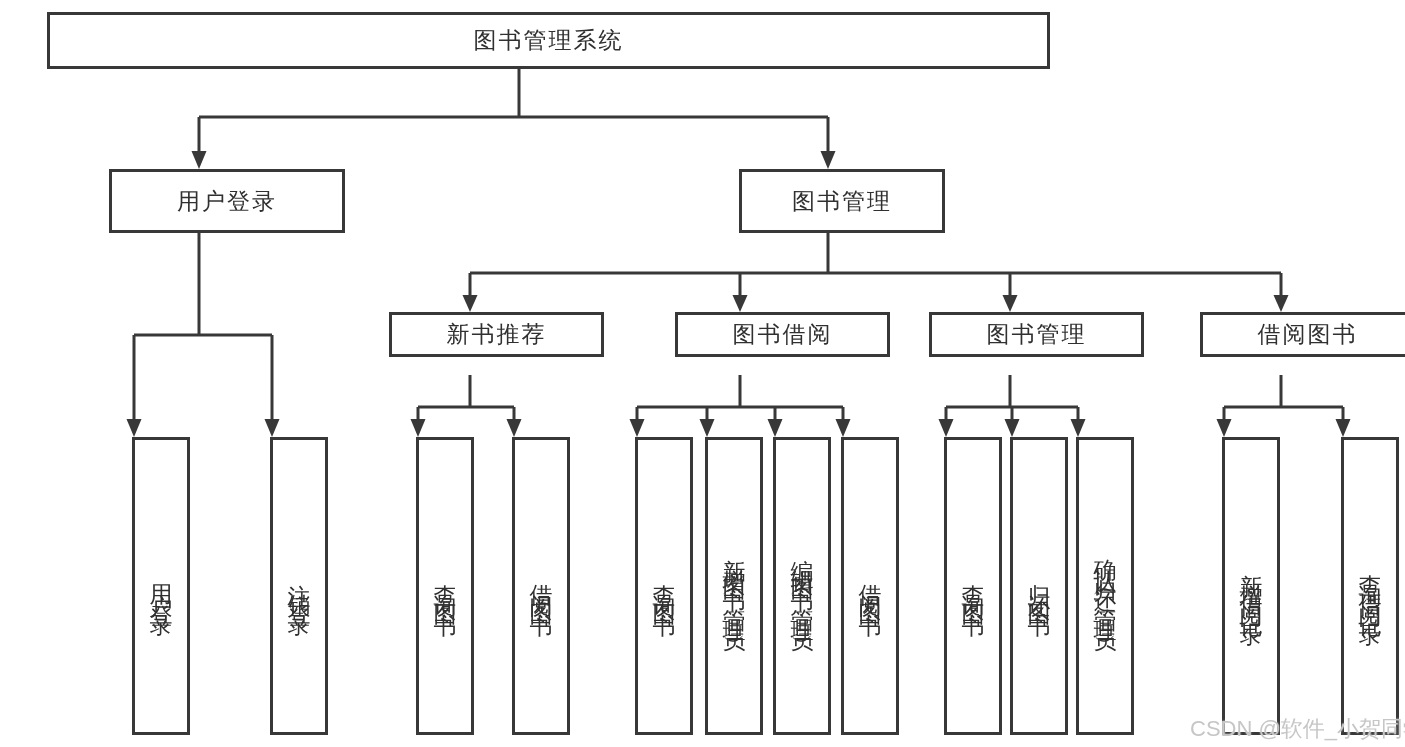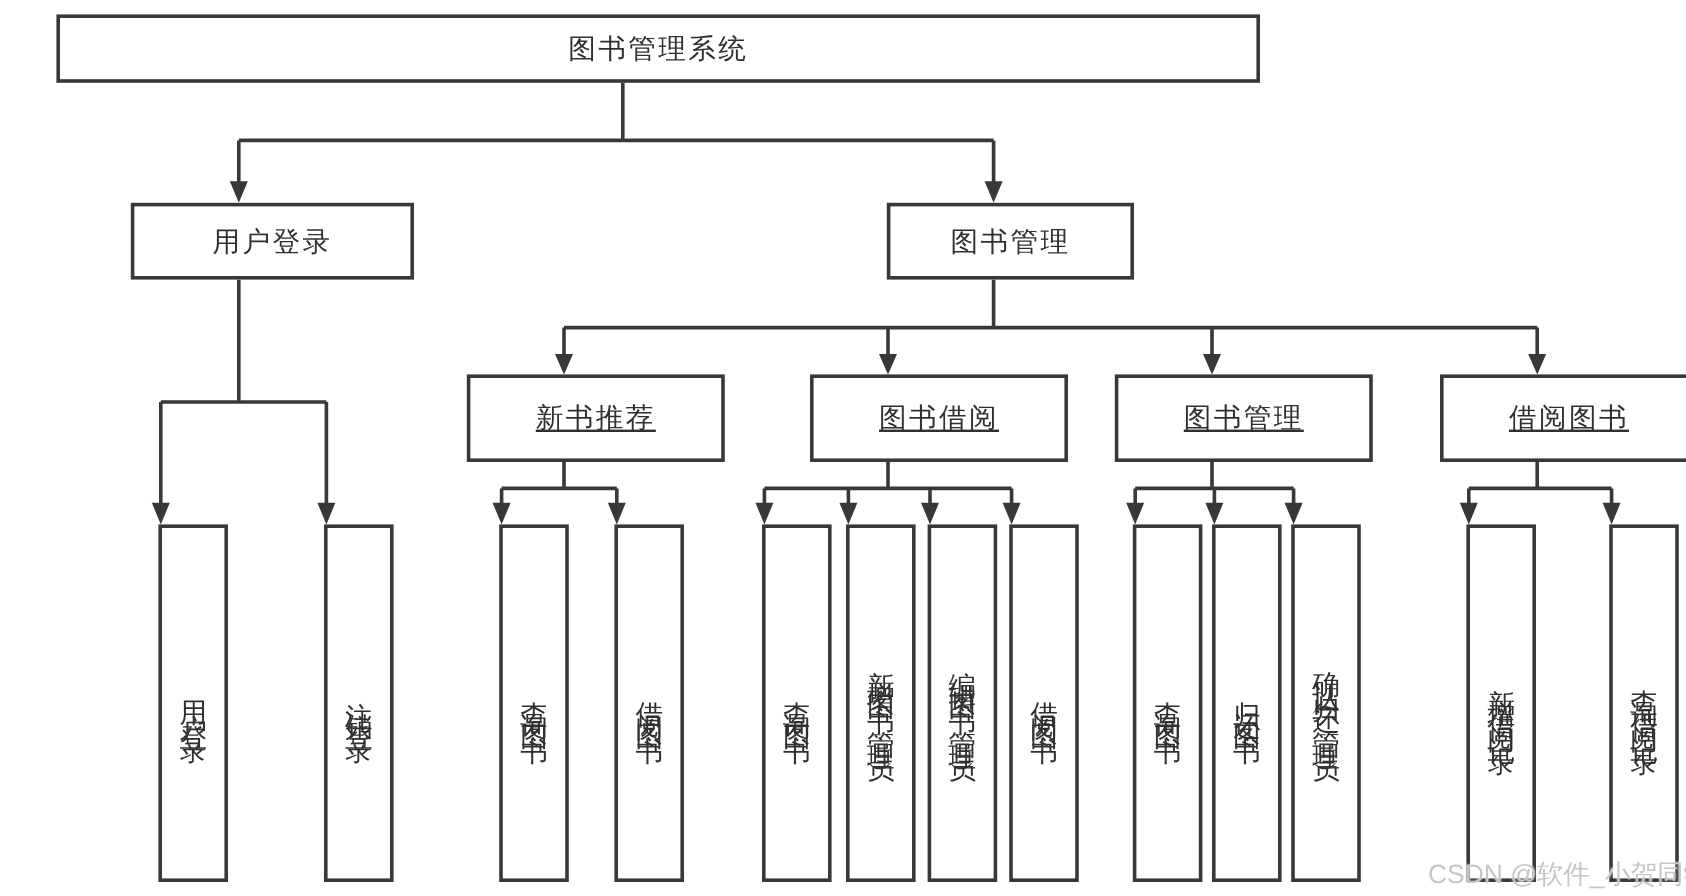--- a/index.html
+++ b/index.html
@@ -47,21 +47,21 @@
     text-orientation: mixed;
     font-size: 23px;
     line-height: 1;
     letter-spacing: 10px;
     white-space: nowrap;
   }
   
   .root  { left: 20px;   top: 12px;  width: 1003px; height: 57px; }
   .l2a   { left: 82px;   top: 169px; width: 236px;  height: 64px; }
   .l2b   { left: 712px;  top: 169px; width: 206px;  height: 64px; }
-  .l3    { top: 312px;   width: 215px; height: 73px; text-decoration: underline; }
+  .l3    { top: 312px;   width: 215px; height: 45px; }
   .l3a   { left: 362px;  }
   .l3b   { left: 648px;  }
   .l3c   { left: 902px;  }
   .l3d   { left: 1173px; }
   
   .lf1  { left: 105px;  }
   .lf2  { left: 243px;  }
   .lf3  { left: 389px;  }
   .lf4  { left: 485px;  }
   .lf5  { left: 608px;  }

